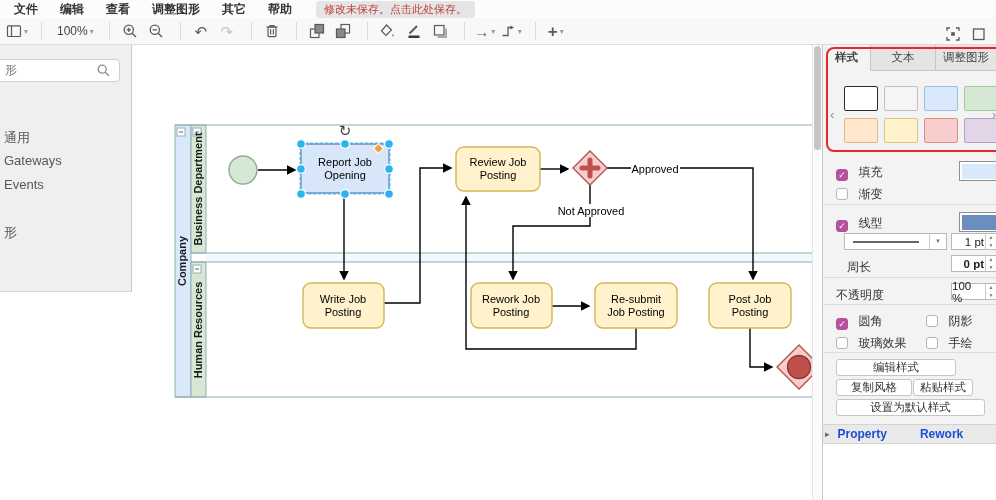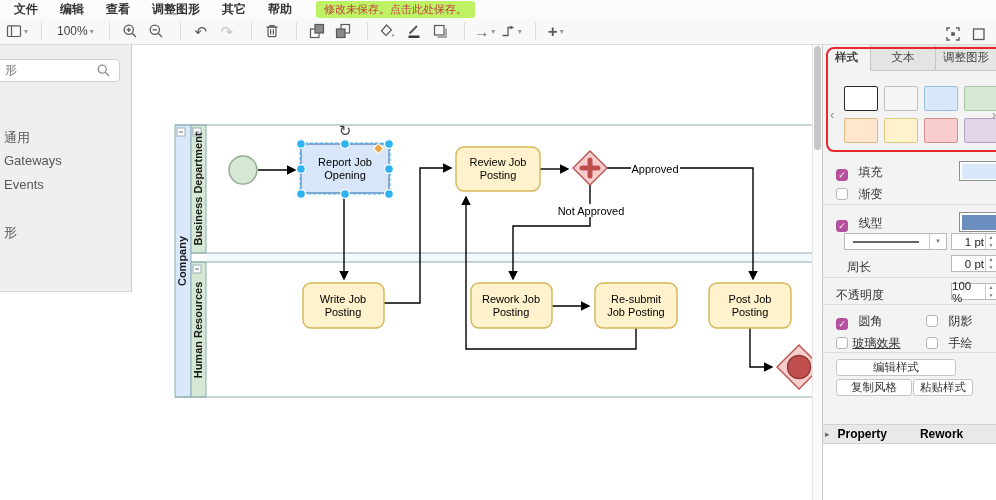--- a/index.html
+++ b/index.html
@@ -52,34 +52,34 @@
   .color-btn .inner{width:100%;height:100%;}
   .spin{position:absolute;width:46px;height:17px;background:#fff;border:1px solid #b9b9b9;box-sizing:border-box;
     font-size:11.5px;color:#222;display:flex;align-items:center;justify-content:flex-end;padding-right:12px;}
   .stepper{position:absolute;right:0;top:0;width:10px;height:100%;border-left:1px solid #ccc;display:flex;flex-direction:column;}
   .stepper i{flex:1;font-style:normal;font-size:5px;color:#777;text-align:center;line-height:7px;cursor:pointer;}
   .pbtn{position:absolute;height:17px;background:#fff;border:1px solid #c6c6c6;border-radius:3px;font-size:11.5px;
     color:#333;display:flex;align-items:center;justify-content:center;cursor:pointer;box-sizing:border-box;white-space:nowrap;}
   #prop-header{position:absolute;left:0;top:379px;width:174px;height:20px;background:#e9e9e9;
     border-top:1px solid #d2d2d2;border-bottom:1px solid #d2d2d2;box-sizing:border-box;display:flex;align-items:center;}
   #prop-header .tri{font-size:9px;color:#666;margin-left:2px;}
-  #prop-header b{font-size:12px;color:#000000;}
+  #prop-header b{font-size:12px;color:#1d4ed8;}
   #panel-bottom{position:absolute;left:0;top:399px;width:174px;height:56px;background:#fff;}
 </style>
 </head>
 <body>
 
 <div id="menubar">
   <span class="menu-item">文件</span>
   <span class="menu-item">编辑</span>
   <span class="menu-item">查看</span>
   <span class="menu-item">调整图形</span>
   <span class="menu-item">其它</span>
   <span class="menu-item">帮助</span>
-  <span id="save-alert" style="background: #bef264; color: rgb(192, 64, 64);">修改未保存。点击此处保存。</span>
+  <span id="save-alert" style="background: #e5e5e5; color: rgb(192, 64, 64);">修改未保存。点击此处保存。</span>
 </div>
 
 <div id="toolbar">
   <span class="tb-btn">
     <svg width="16" height="16">
         <g fill="none" stroke="#5a5a5a" stroke-width="1.2">
       <rect x="1.5" y="2.8" width="13" height="10.7" rx="1"></rect>
           <line x1="5.5" y1="2.8" x2="5.5" y2="13.5"></line>
         </g>
       </svg>
@@ -384,21 +384,21 @@
   </div>
   <div class="spin" style="left:128px;top:188px;">
     <span>1 pt</span>
     <span class="stepper">
         <i>▲</i>
         <i>▼</i>
       </span>
   </div>
   <div class="prow" style="left:24px;top:212px;">
     <span class="plabel">周长</span></div>
-  <div class="spin" style="left:128px;top:210px;">
+  <div class="spin" style="left:128px;top:210px;font-weight:bold;">
     <span>0 pt</span>
     <span class="stepper">
         <i>▲</i>
         <i>▼</i>
       </span>
   </div>
   <div class="pdiv" style="top:232px;"></div>
 
   <div class="prow" style="top:240px;">
     <span class="plabel">不透明度</span></div>
@@ -412,29 +412,30 @@
   <div class="pdiv" style="top:259px;"></div>
 
   <div class="prow" style="top:266px;">
     <span class="cb on" style="background: rgb(181, 81, 158);">✓</span>
     <span class="plabel" style="margin-left:6px;">圆角</span></div>
   <div class="prow" style="left:103px;top:266px;">
     <span class="cb"></span>
     <span class="plabel" style="margin-left:6px;">阴影</span></div>
   <div class="prow" style="top:288px;">
     <span class="cb"></span>
-    <span class="plabel" style="margin-left:0;text-decoration:underline;">玻璃效果</span></div>
+    <span class="plabel" style="margin-left:6px;">玻璃效果</span></div>
   <div class="prow" style="left:103px;top:288px;">
     <span class="cb"></span>
     <span class="plabel" style="margin-left:6px;">手绘</span></div>
   <div class="pdiv" style="top:307px;"></div>
 
   <div class="pbtn" style="left:13px;top:314px;width:120px;">编辑样式</div>
   <div class="pbtn" style="left:13px;top:334px;width:76px;">复制风格</div>
   <div class="pbtn" style="left:90px;top:334px;width:60px;">粘贴样式</div>
+  <div class="pbtn" style="left:13px;top:354px;width:149px;">设置为默认样式</div>
 
   <div id="prop-header">
     <span class="tri">▸</span>
     <b style="margin-left:8px;">Property</b>
     <b style="margin-left:33px;">Rework</b>
   </div>
   <div id="panel-bottom"></div>
 </div>
 
 </body></html>

